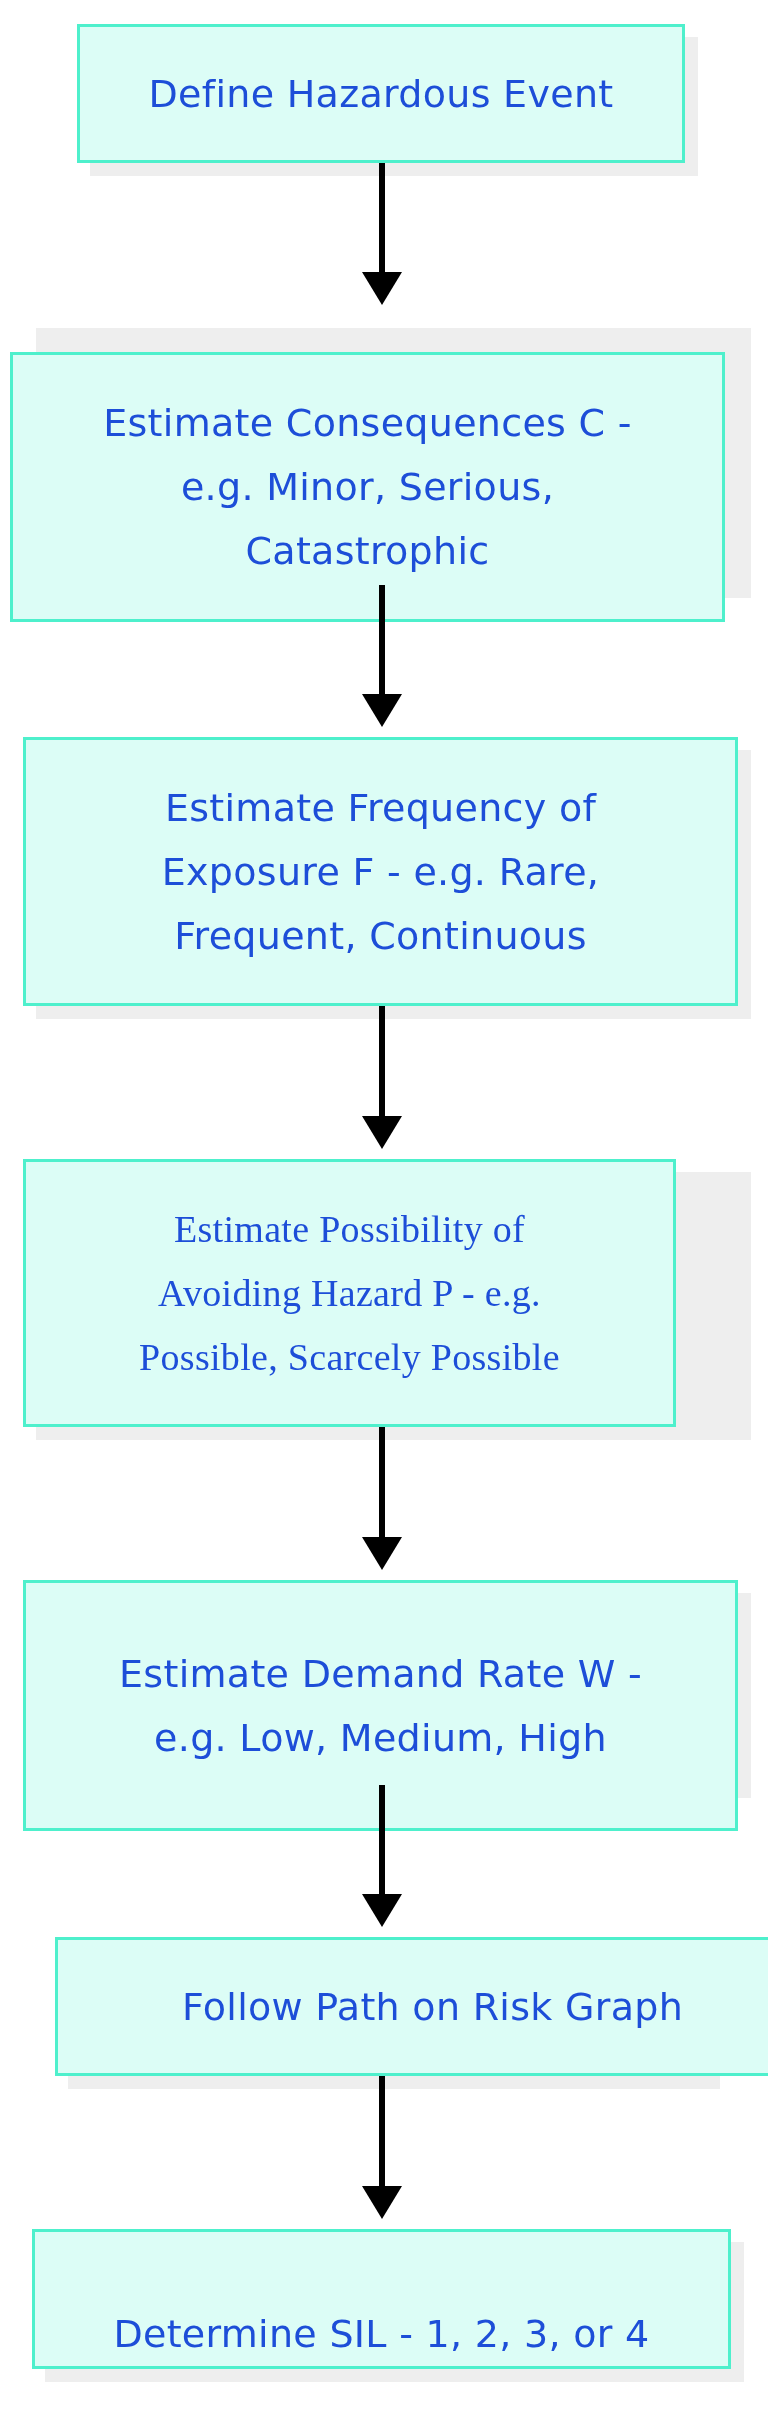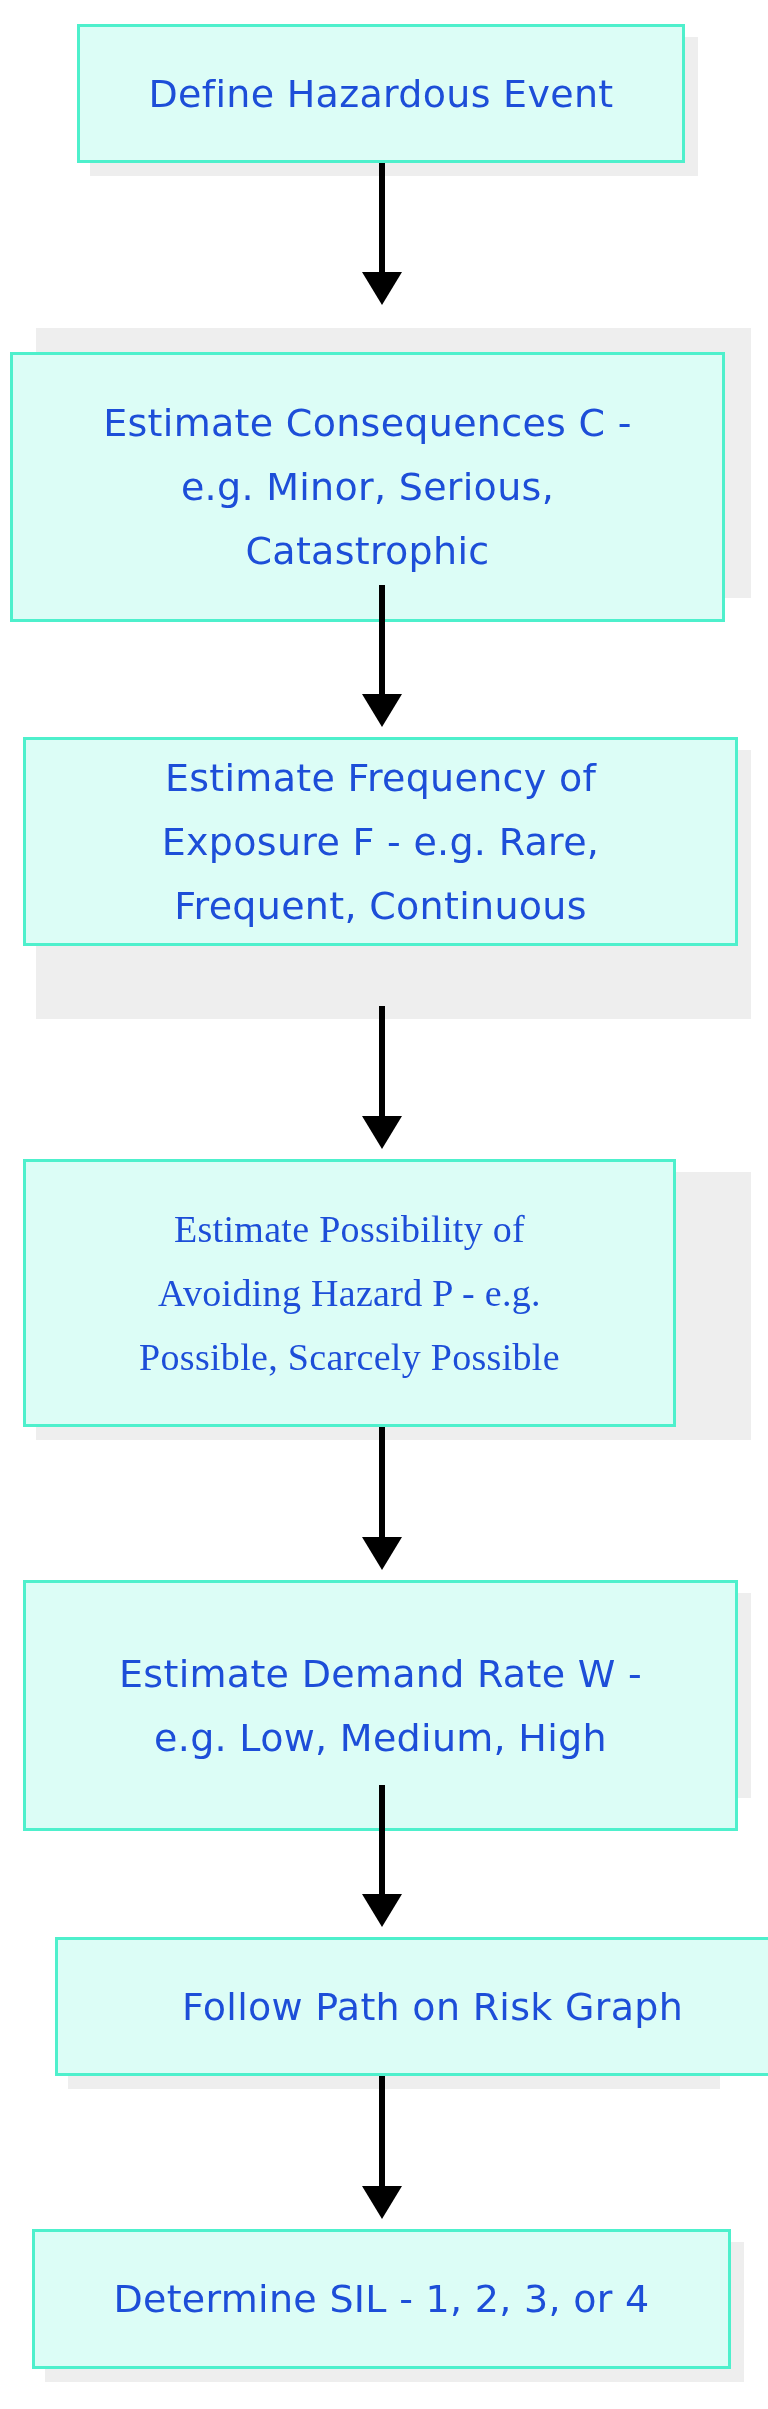--- a/index.html
+++ b/index.html
@@ -35,21 +35,21 @@
 <div class="node" style="left:10px; top:315px; width:715px; height:270px;margin-top:37px;">
   <span class="node-text">Estimate Consequences C -
 e.g. Minor, Serious,
 Catastrophic</span>
 </div>
 
 <div class="arrow-line" style="left:379px; top:585px; height:112px;"></div>
 <div class="arrow-head" style="left:362px; top:694px;"></div>
 
 <div class="shadow" style="left:36px; top:750px; width:715px; height:269px;"></div>
-<div class="node" style="left:23px; top:737px; width:715px; height:209px;">
+<div class="node" style="left:23px; top:737px; width:715px; height:269px;">
   <span class="node-text">Estimate Frequency of
 Exposure F - e.g. Rare,
 Frequent, Continuous</span>
 </div>
 
 <div class="arrow-line" style="left:379px; top:1006px; height:113px;"></div>
 <div class="arrow-head" style="left:362px; top:1116px;"></div>
 
 <div class="shadow" style="left:36px; top:1172px; width:715px; height:268px;"></div>
 <div class="node" style="left:23px; top:1159px; width:653px; height:268px;font-family:Liberation Serif, serif;">
@@ -72,15 +72,15 @@
 
 <div class="shadow" style="left:68px; top:1950px; width:652px; height:139px;"></div>
 <div class="node" style="left:55px; top:1937px; width:755px; height:139px;">
   <span class="node-text">Follow Path on Risk Graph</span>
 </div>
 
 <div class="arrow-line" style="left:379px; top:2076px; height:113px;"></div>
 <div class="arrow-head" style="left:362px; top:2186px;"></div>
 
 <div class="shadow" style="left:45px; top:2242px; width:699px; height:140px;"></div>
-<div class="node" style="left:32px; top:2229px; width:699px; height:140px;">
+<div class="node" style="left:32px; top:2229px; width:699px; height:140px;align-items:flex-end;">
   <span class="node-text">Determine SIL - 1, 2, 3, or 4</span>
 </div>
 
 </body></html>

